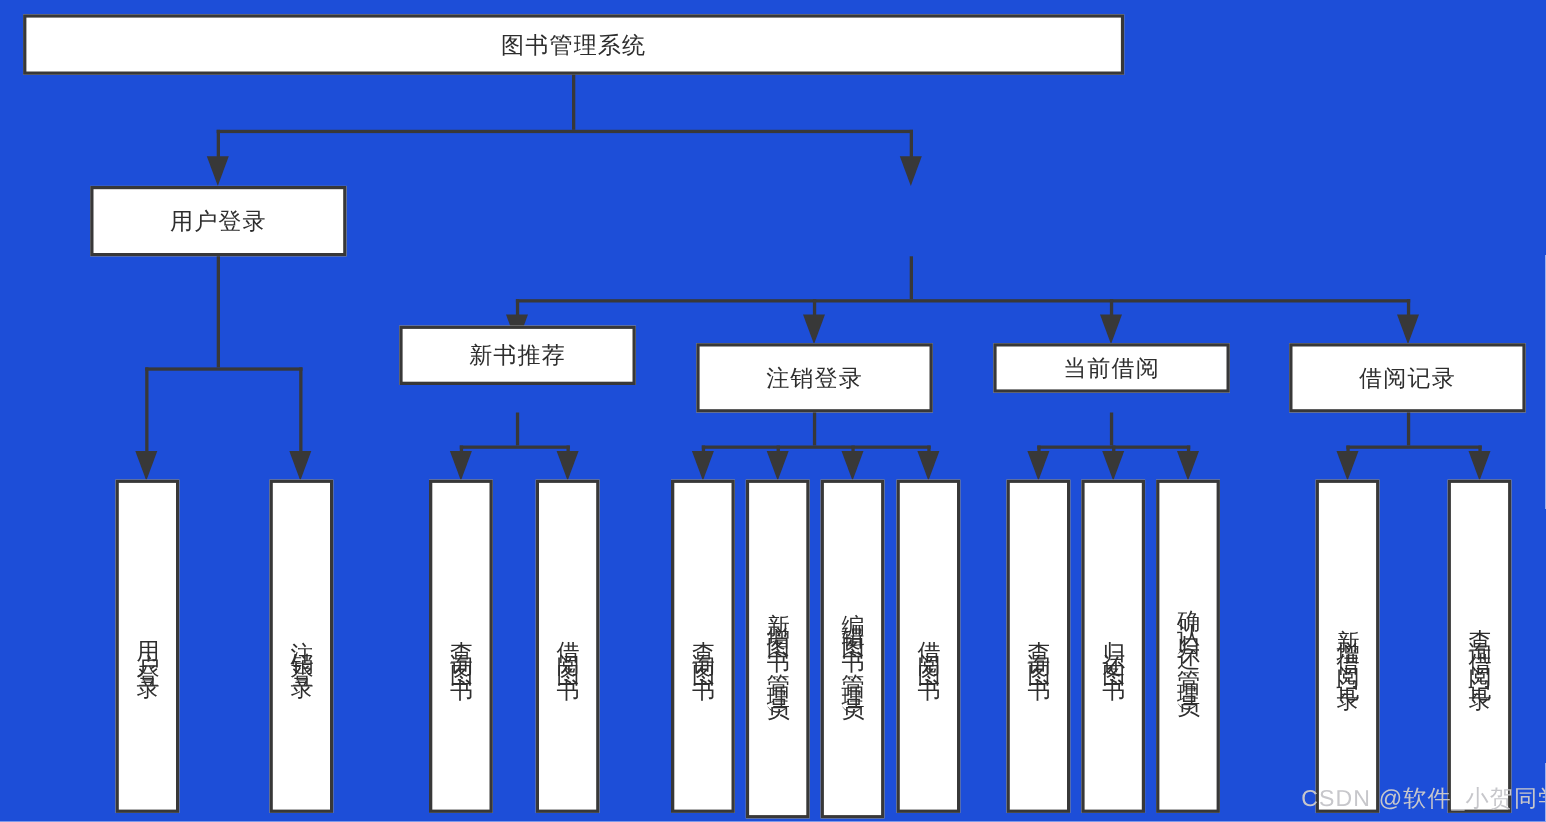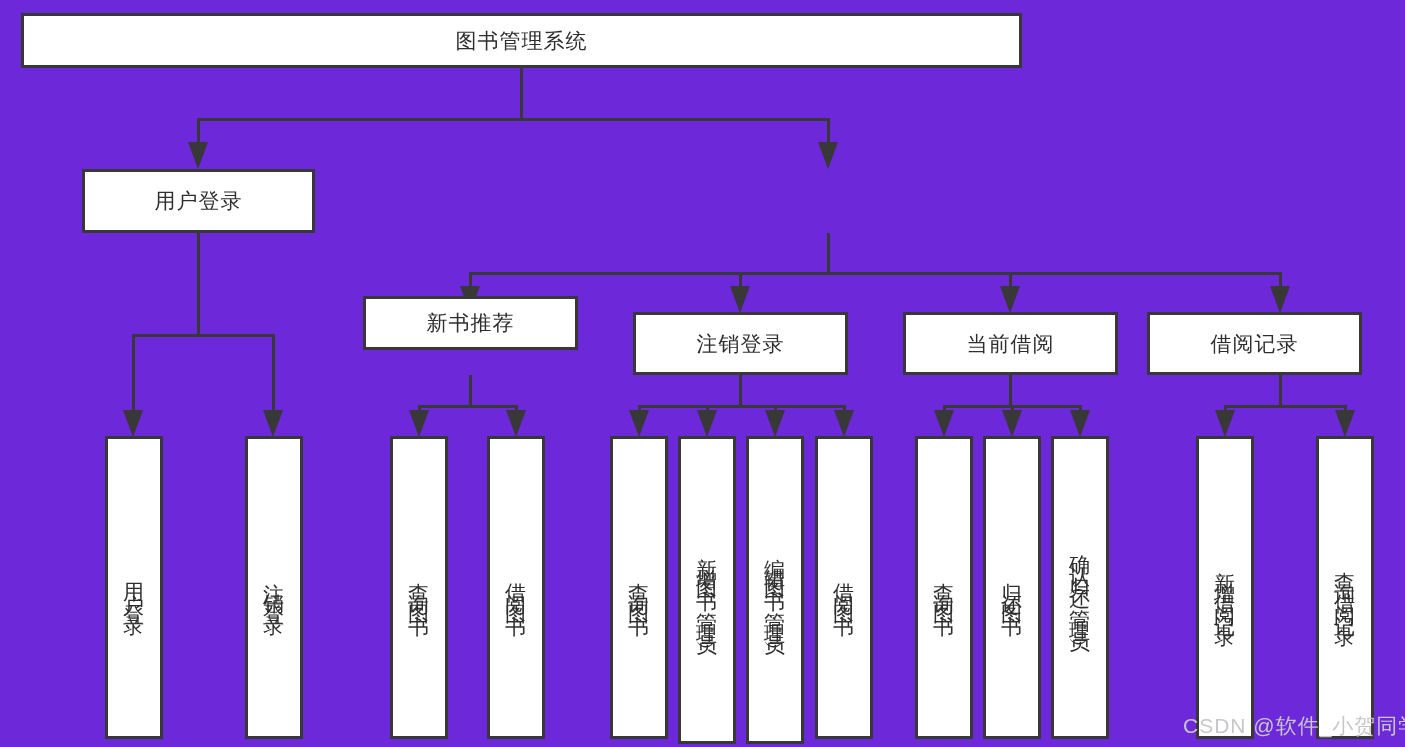--- a/index.html
+++ b/index.html
@@ -1,19 +1,19 @@
 <!DOCTYPE html>
 <html><head>
 <meta charset="utf-8">
 <style>
   html,body{margin:0;padding:0;background:#ffffff;}
   .canvas{
     position:relative;
     width:1405px;height:747px;
-    background:#6d28d9;
+    background:#1d4ed8;
     font-family:"Liberation Sans","DejaVu Sans",sans-serif;
     color:#2e2e2e;
     overflow:hidden;
   }
   .box{
     position:absolute;
     box-sizing:border-box;
     background:#ffffff;
     border:3px solid #383838;
     display:flex;
@@ -101,24 +101,24 @@
   <div class="ah" style="left:1000px;top:286px;"></div>
   <div class="vl" style="left:1279px;top:272px;height:15px;"></div>
   <div class="ah" style="left:1270px;top:286px;"></div>
 
   <div class="box" style="left:363px;top:296px;width:215px;height:54px;">
     <span>新书推荐</span>
   </div>
   <div class="box" style="left:633px;top:312px;width:215px;height:63px;">
     <span>注销登录</span>
   </div>
-  <div class="box" style="left:903px;top:312px;width:215px;height:63px;">
+  <div class="box" style="left:903px;top:312px;width:215px;height:45px;">
     <span>当前借阅</span>
   </div>
-  <div class="box" style="left:1147px;top:312px;width:215px;height:63px;">
+  <div class="box" style="left:1172px;top:312px;width:215px;height:63px;">
     <span>借阅记录</span>
   </div>
 
   <div class="vl" style="left:469px;top:375px;height:30px;"></div>
   <div class="hl" style="left:418px;top:405px;width:100px;"></div>
   <div class="vl" style="left:418px;top:405px;height:6px;"></div>
   <div class="ah" style="left:409px;top:410px;"></div>
   <div class="vl" style="left:515px;top:405px;height:6px;"></div>
   <div class="ah" style="left:506px;top:410px;"></div>
 

